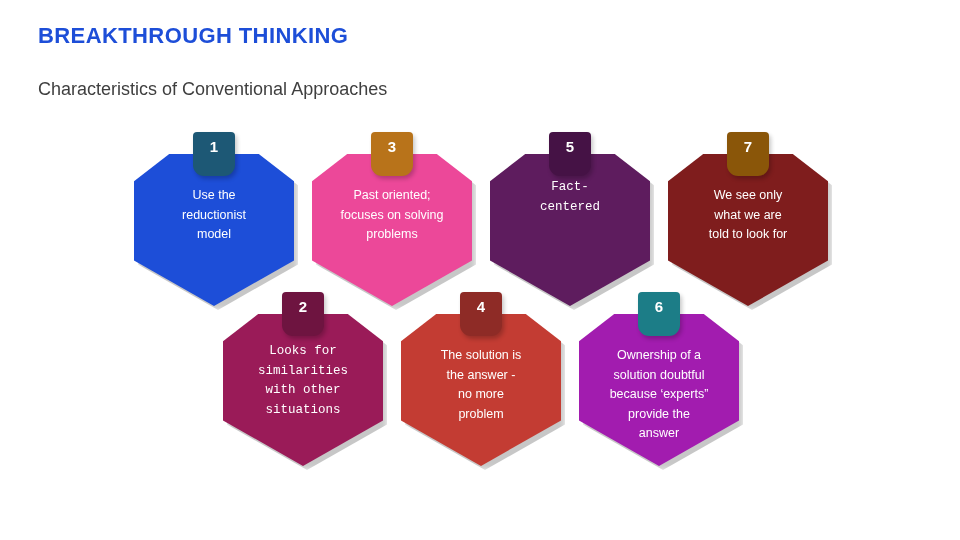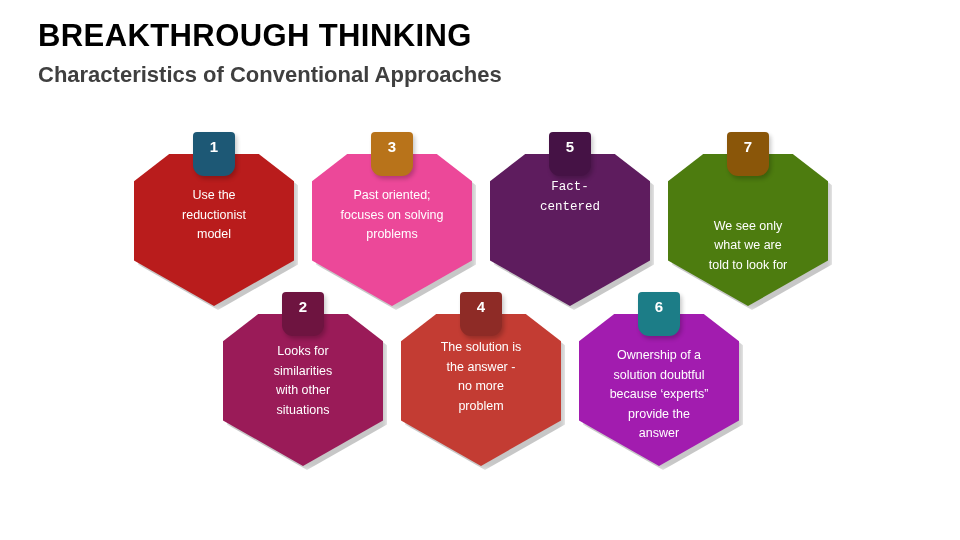--- a/index.html
+++ b/index.html
@@ -18,34 +18,34 @@
 
   
   #header {
     position: absolute;
     left: 38px;
     top: 18px;
     width: 880px;
   }
 
   #slide-title {
-    font-size: 31px;
+    font-size: 22px;
     font-weight: bold;
-    color: #000000;
+    color: #1d4ed8;
     letter-spacing: 0.4px;
     line-height: 36px;
     white-space: nowrap;
   }
 
   #slide-subtitle {
-    font-size: 22px;
-    font-weight: bold;
+    font-size: 18px;
+    font-weight: normal;
     color: #3f3f3f;
     line-height: 24px;
-    margin-top: 9px;
+    margin-top: 23px;
     white-space: nowrap;
   }
 
   
   #hex-diagram {
     position: absolute;
     left: 0;
     top: 0;
     width: 960px;
     height: 540px;
@@ -118,38 +118,38 @@
     line-height: 19.5px;
     text-align: center;
     padding: 0 8px;
     margin-top: 32px;
     width: 100%;
     white-space: pre-line;
   }
 
   
   .hex-body.text-5 .hex-text { margin-top: 24px; }
-  .hex-body.text-4 .hex-text { margin-top: 24px; }
-  .hex-body.text-2 .hex-text { margin-top: 28px; }
+  .hex-body.text-4 .hex-text { margin-top: 32px; }
+  .hex-body.text-2 .hex-text { margin-top: 28px; font-family: Liberation Mono, monospace; }
 </style>
 </head>
 <body>
 
 <div id="header">
   <div id="slide-title">BREAKTHROUGH THINKING</div>
   <div id="slide-subtitle">Characteristics of Conventional Approaches</div>
 </div>
 
 <div id="hex-diagram">
     <div class="hex-node row-top" style="left: 134px;">
       <div class="hex-shadow"></div>
       <div class="hex-badge" style="background: rgb(29, 88, 117);">
         <span class="hex-badge-num">1</span>
       </div>
-      <div class="hex-body text-1" style="background: #b91c1c;">
+      <div class="hex-body text-1" style="background: #1d4ed8;">
         <div class="hex-text">Use the
 reductionist
 model</div>
       </div>
     </div>
     <div class="hex-node row-bot" style="left: 223px;">
       <div class="hex-shadow"></div>
       <div class="hex-badge" style="background: rgb(110, 20, 64);">
         <span class="hex-badge-num">2</span>
       </div>
@@ -204,19 +204,19 @@
 because ‘experts”
 provide the
 answer</div>
       </div>
     </div>
     <div class="hex-node row-top" style="left: 668px;">
       <div class="hex-shadow"></div>
       <div class="hex-badge" style="background: rgb(138, 86, 9);">
         <span class="hex-badge-num">7</span>
       </div>
-      <div class="hex-body text-7" style="background: #4d7c0f; align-items: center;">
+      <div class="hex-body text-7" style="background: #7f1d1d;">
         <div class="hex-text">We see only
 what we are
 told to look for</div>
       </div>
     </div>
   </div>
 
 </body></html>

